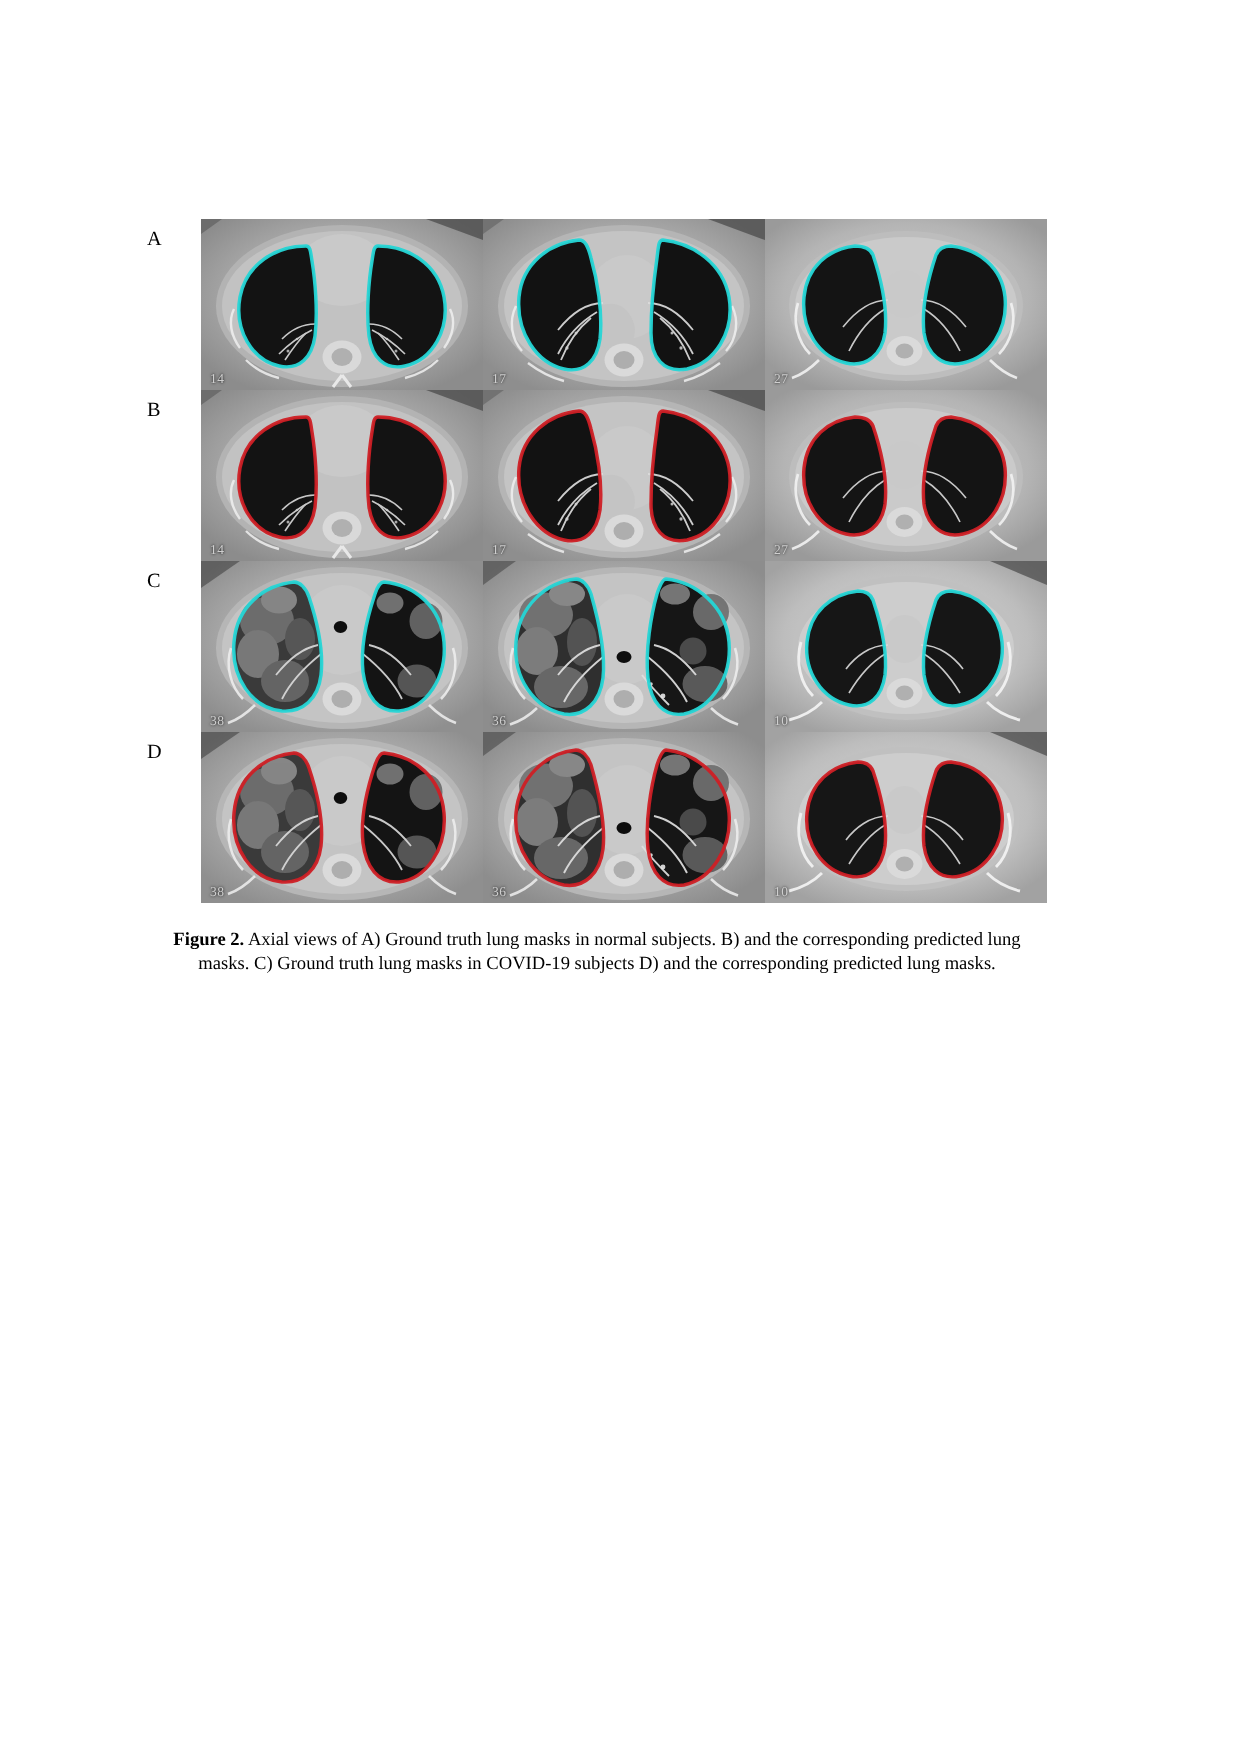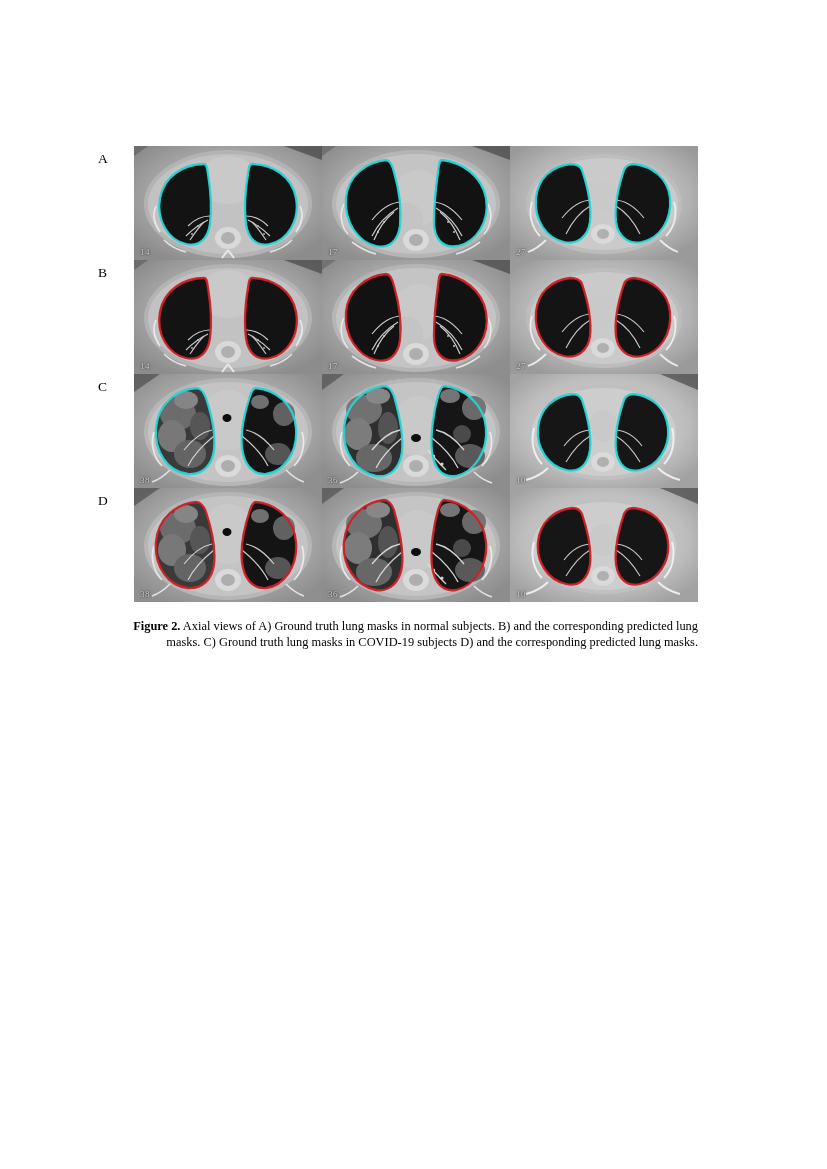--- a/index.html
+++ b/index.html
@@ -87,21 +87,21 @@
 
   
   .caption {
     position: absolute;
     left: 98px;
     top: 618px;
     width: 600px;
     font-family: "Liberation Serif", serif;
     font-size: 12.4px;
     line-height: 1.32;
-    text-align: right;
+    text-align: center;
     color: #000;
   }
   .caption b {
     font-weight: bold;
   }
 </style>
 </head>
 <body>
 
 <div class="page">

